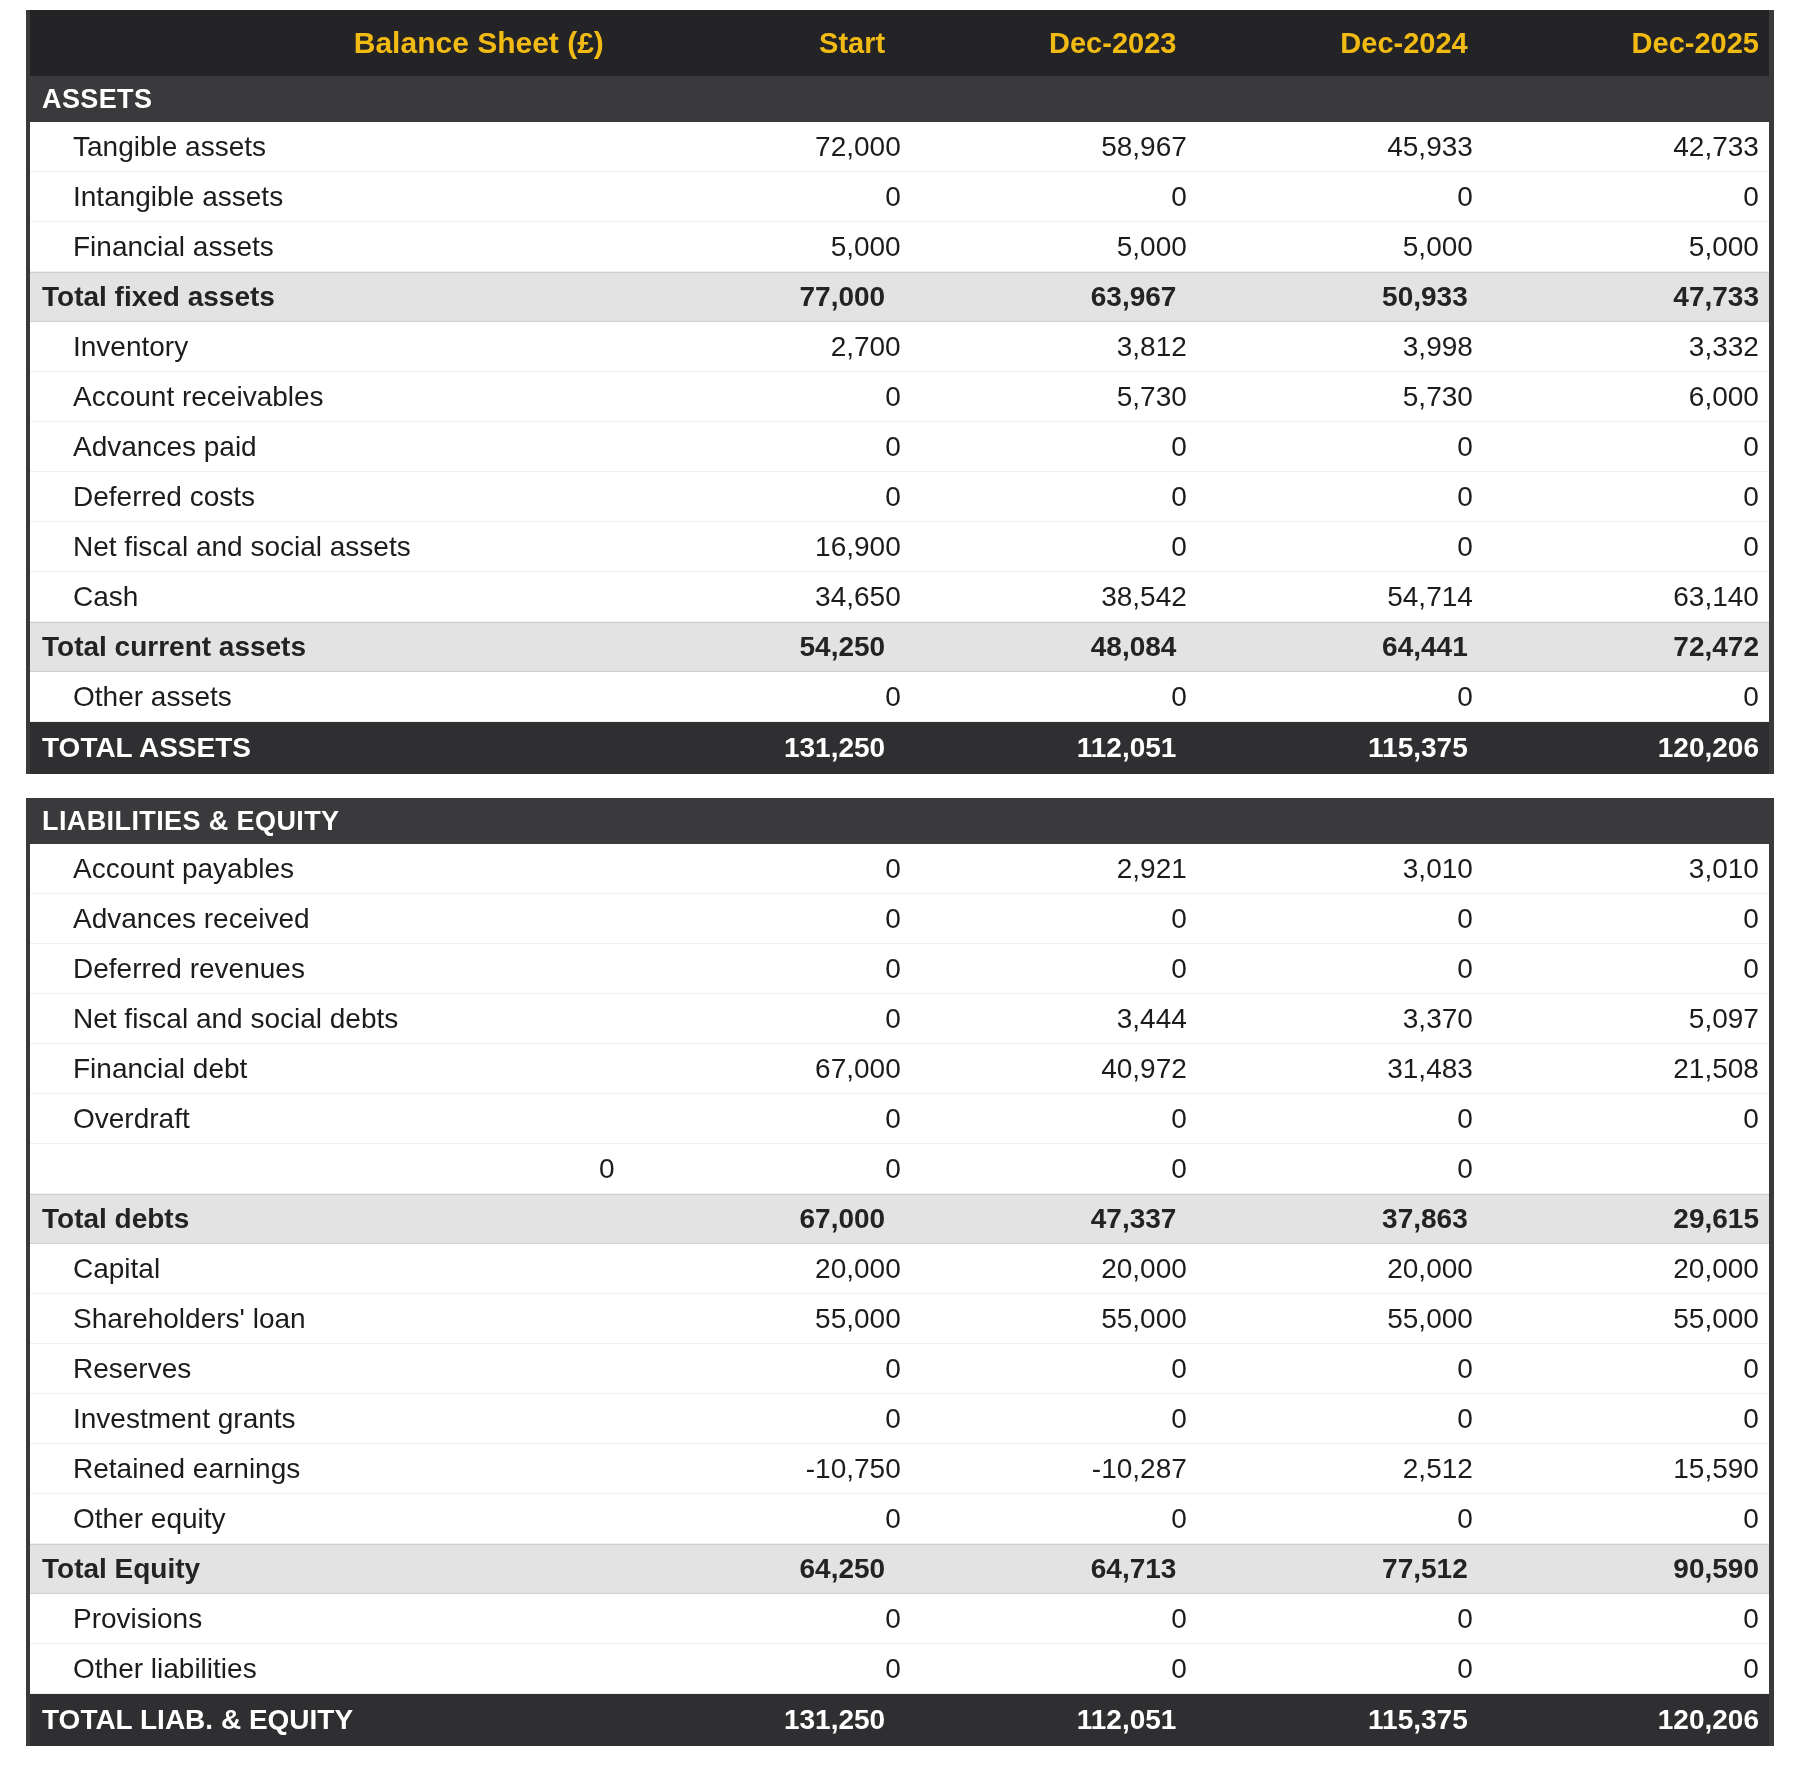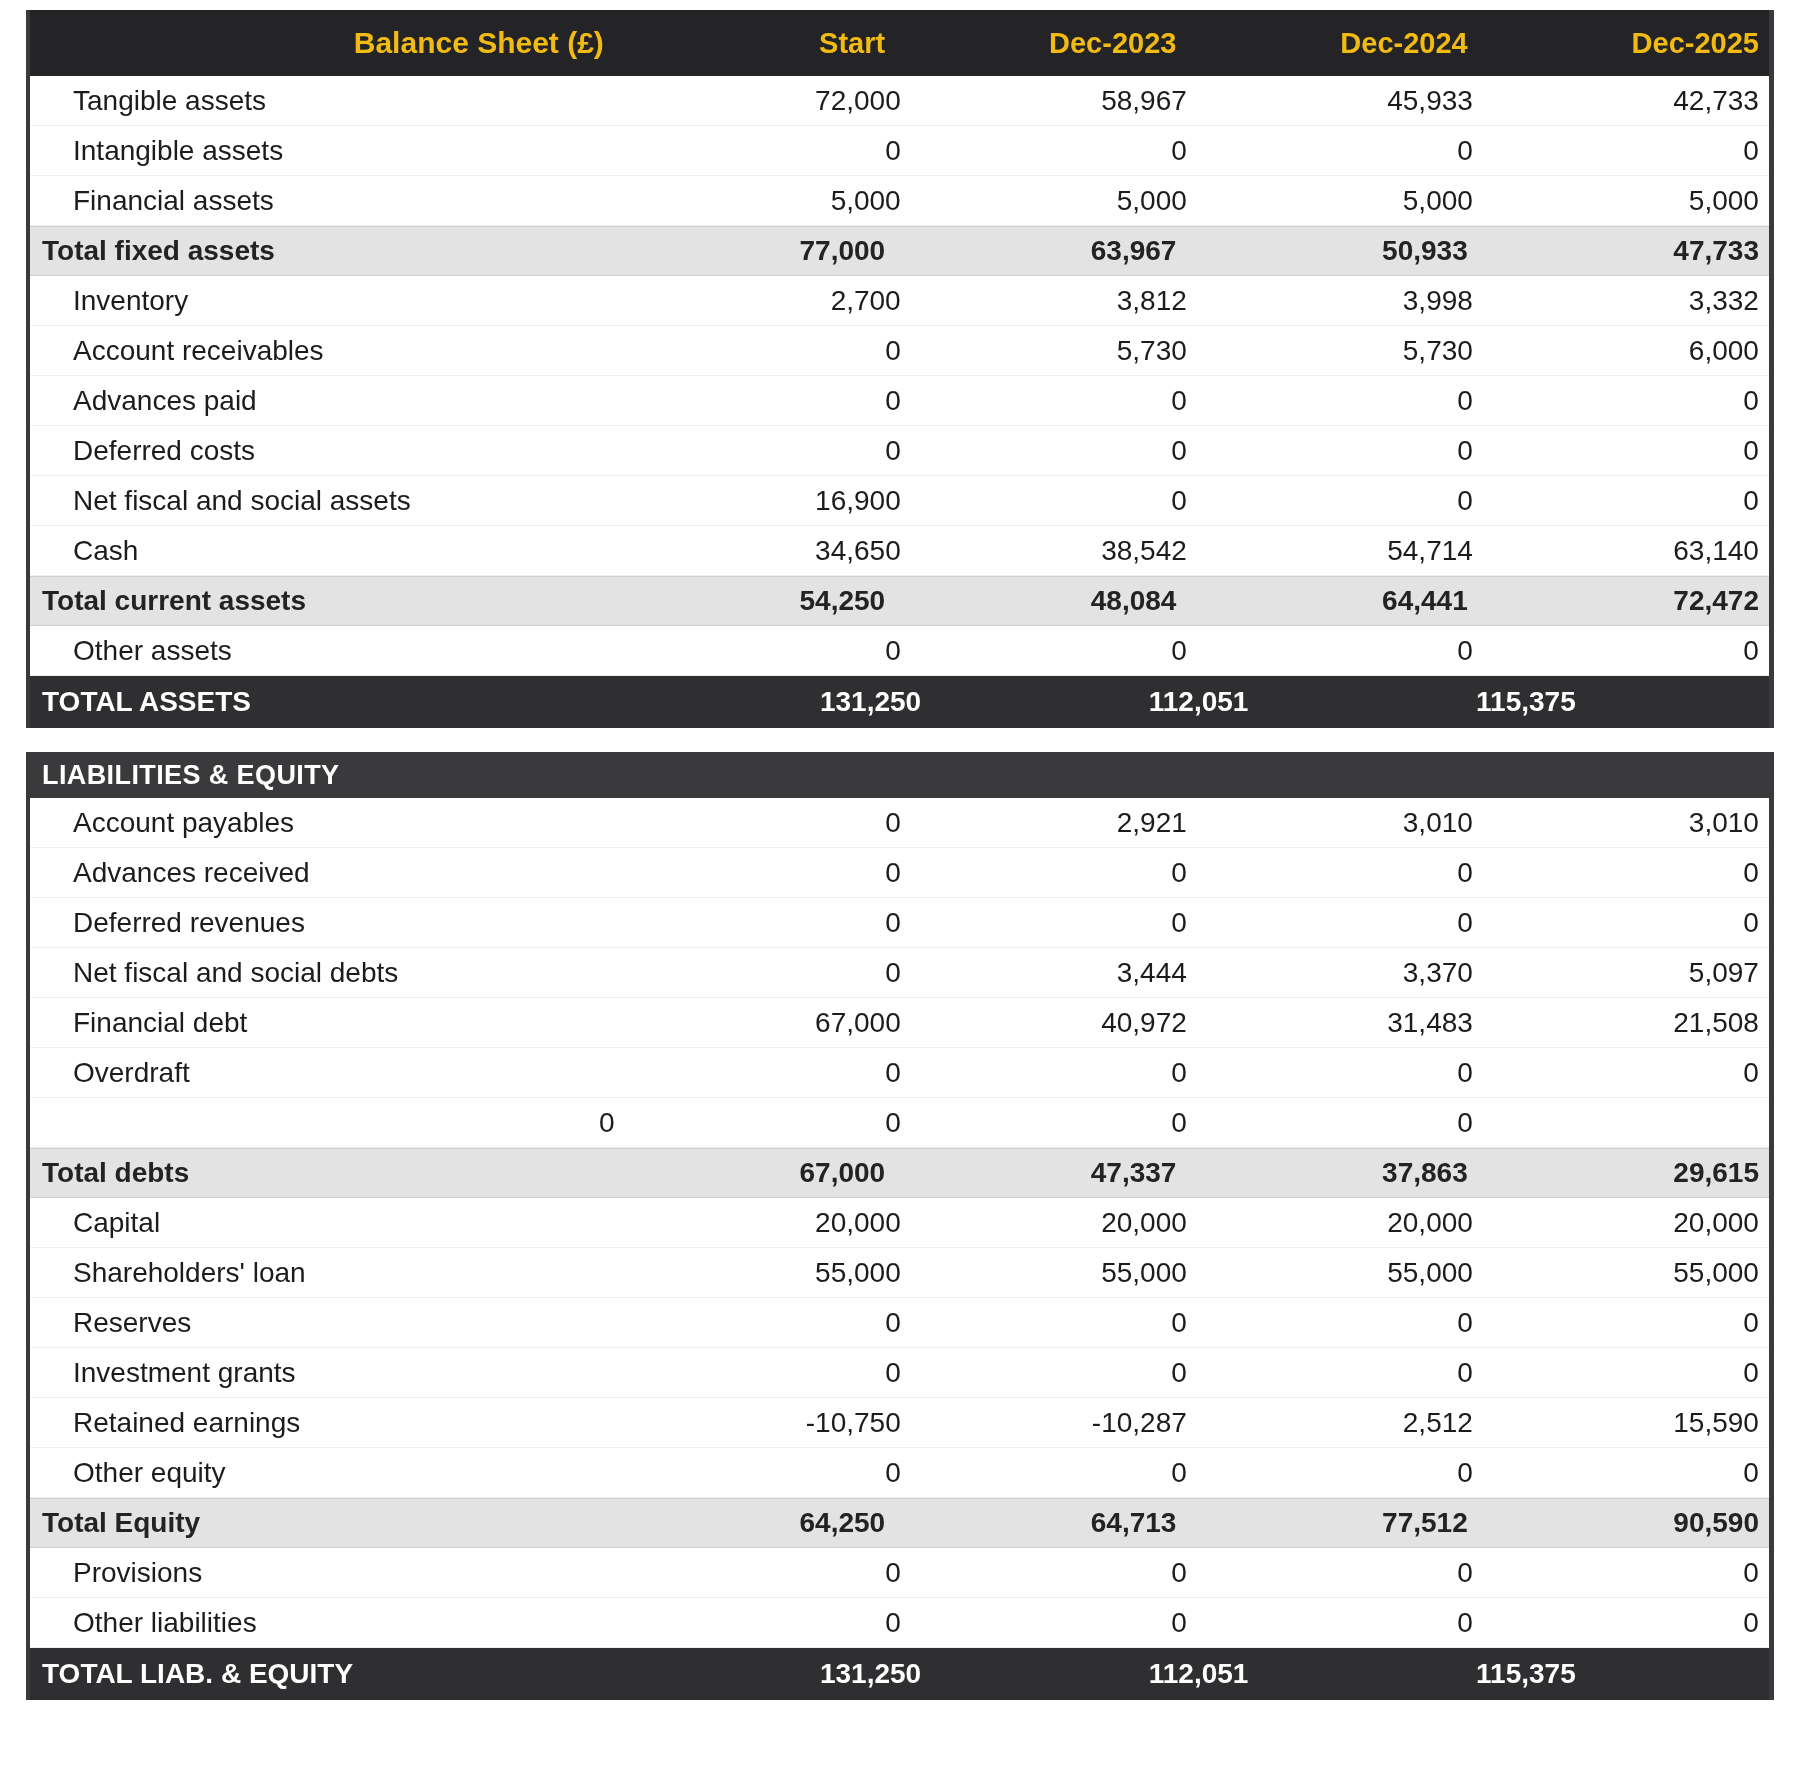--- a/index.html
+++ b/index.html
@@ -74,40 +74,46 @@
     color: #232325;
     border-top: 1px solid #cfcfcf;
     border-bottom: 1px solid #cfcfcf;
   }
   .row-grand-total {
     height: 52px;
     background: var(--total-bg, #2f2f32);
     color: var(--total-text, #ffffff);
     font-weight: bold;
     font-size: 28px;
-    gap: 36px;
   }
   .section-spacer {
     height: 24px;
     background: #ffffff;
   }
 </style>
 </head>
 <body>
 
 <div class="sheet">
 
   <div class="block">
     <div class="row header-row">
       <div class="cell-label">Balance Sheet (£)</div>
       <div class="cell-value">Start</div>
       <div class="cell-value">Dec-2023</div>
       <div class="cell-value">Dec-2024</div>
       <div class="cell-value">Dec-2025</div>
     </div>
+    <div class="row section-band">
+      <div class="cell-label">ASSETS</div>
+      <div class="cell-value"></div>
+      <div class="cell-value"></div>
+      <div class="cell-value"></div>
+      <div class="cell-value"></div>
+    </div>
     <div>
         <div class="row row-normal">
     <div class="cell-label row-label">Tangible assets</div>
     <div class="cell-value">72,000</div>
     <div class="cell-value">58,967</div>
     <div class="cell-value">45,933</div>
     <div class="cell-value">42,733</div>
   </div>
         <div class="row row-normal">
     <div class="cell-label row-label">Intangible assets</div>

